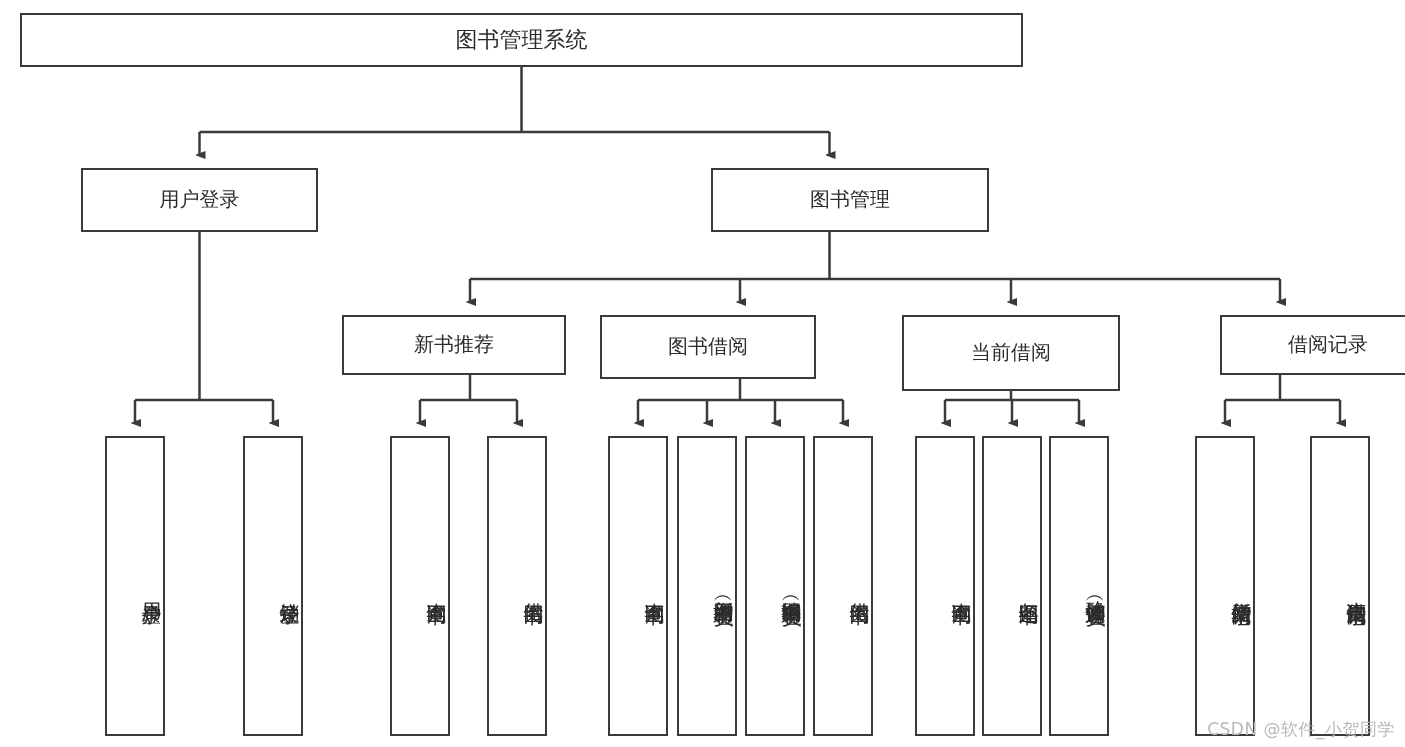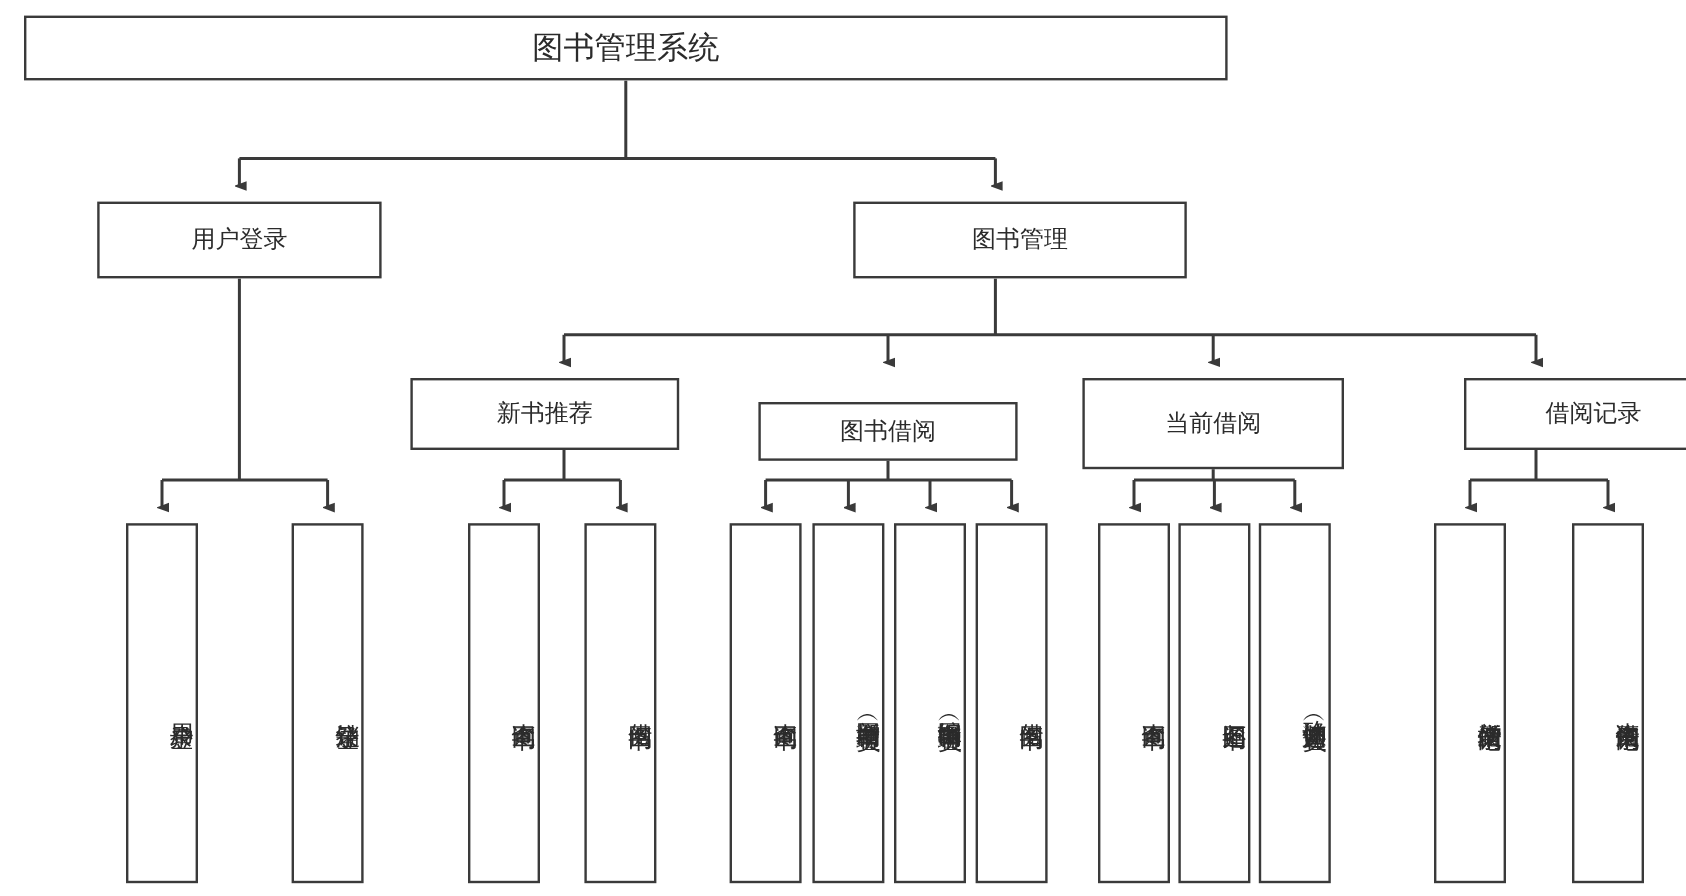--- a/index.html
+++ b/index.html
@@ -35,21 +35,21 @@
     align-items: center;
     justify-content: center;
     color: #2b2b2b;
     text-align: center;
     line-height: 1.18;
   }
   .node .label {
     display: block;
     white-space: pre-line;
   }
-  .node.root { font-size: 26px; font-family: Liberation Serif, serif; }
+  .node.root { font-size: 22px; font-family: Liberation Serif, serif; }
   .node.lvl2 { font-size: 20px; }
   .node.lvl3 { font-size: 20px; }
   .node.leaf {
     font-size: 20px;
     writing-mode: vertical-rl;
     text-orientation: upright;
     letter-spacing: 1px;
     align-items: flex-start;
     justify-content: center;
     padding-top: 6px;
@@ -116,21 +116,21 @@
       </div>
       <div class="node lvl2" style="left: 81px; top: 168px; width: 237px; height: 64px;">
         <span class="label">用户登录</span>
       </div>
       <div class="node lvl2" style="left: 711px; top: 168px; width: 278px; height: 64px;">
         <span class="label">图书管理</span>
       </div>
       <div class="node lvl3" style="left: 342px; top: 315px; width: 224px; height: 60px; justify-content: center;">
         <span class="label">新书推荐</span>
       </div>
-      <div class="node lvl3" style="left: 632px; top: 315px; width: 216px; height: 49px; margin-top: 20px;">
+      <div class="node lvl3" style="left: 600px; top: 315px; width: 216px; height: 64px;">
         <span class="label">图书借阅</span>
       </div>
       <div class="node lvl3" style="left: 902px; top: 315px; width: 218px; height: 76px;">
         <span class="label">当前借阅</span>
       </div>
       <div class="node lvl3" style="left: 1172px; top: 315px; width: 216px; height: 60px; margin-left: 48px;">
         <span class="label">借阅记录</span>
       </div>
       <div class="node leaf" style="left: 105px; top: 436px; width: 60px; height: 300px;">
         <span class="label">用户登录</span>
@@ -166,13 +166,14 @@
         <span class="label">确认归还（管理员）</span>
       </div>
       <div class="node leaf" style="left: 1195px; top: 436px; width: 60px; height: 300px;">
         <span class="label">新增借阅记录</span>
       </div>
       <div class="node leaf" style="left: 1310px; top: 436px; width: 60px; height: 300px;">
         <span class="label">查询借阅记录</span>
       </div>
     </div>
 
+  <div class="watermark">CSDN @软件_小贺同学</div>
 </div>
 
 </body></html>

